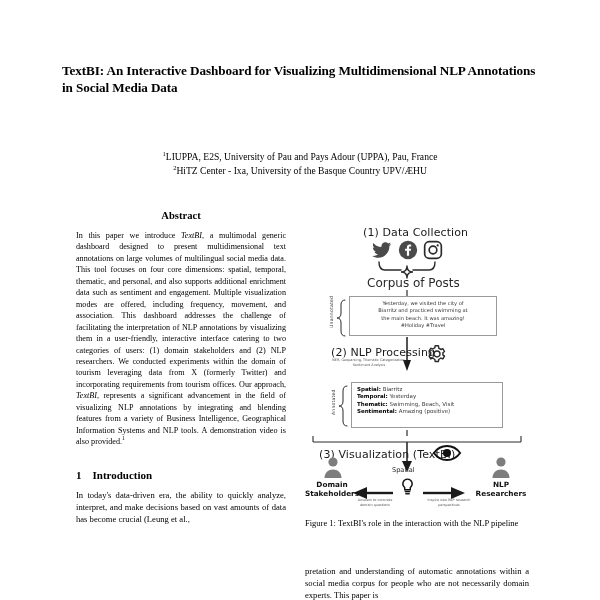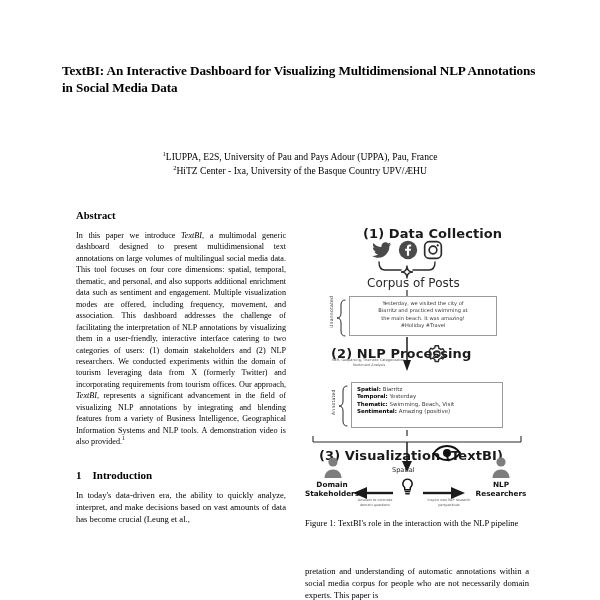--- a/index.html
+++ b/index.html
@@ -63,20 +63,21 @@
     width: 210px;
   }
   .col-right {
     position: absolute;
     left: 305px;
     top: 210px;
     width: 224px;
   }
 
   .abstract-head {
+    text-align: center;
     font-weight: bold;
     font-size: 10.6px;
     margin: 0 0 9px 0;
   }
   .abstract-body {
     font-size: 8.15px;
     line-height: 11.45px;
     text-align: justify;
     text-justify: inter-word;
     hyphens: manual;
@@ -113,22 +114,22 @@
     top: 308px;
     width: 224px;
     font-size: 8.5px;
     line-height: 11.4px;
     text-align: left;
   }
 
   .fig-label {
     position: absolute;
     font-family: "DejaVu Sans", sans-serif;
-    font-size: 13px;
-    font-weight: bold;
+    font-size: 11px;
+    font-weight: normal;
     color: #1a1a1a;
     white-space: nowrap;
     letter-spacing: 0.1px;
   }
   .fig-text {
     position: absolute;
     font-family: "DejaVu Sans", sans-serif;
     font-size: 6.2px;
     color: #2a2a2a;
     white-space: nowrap;

